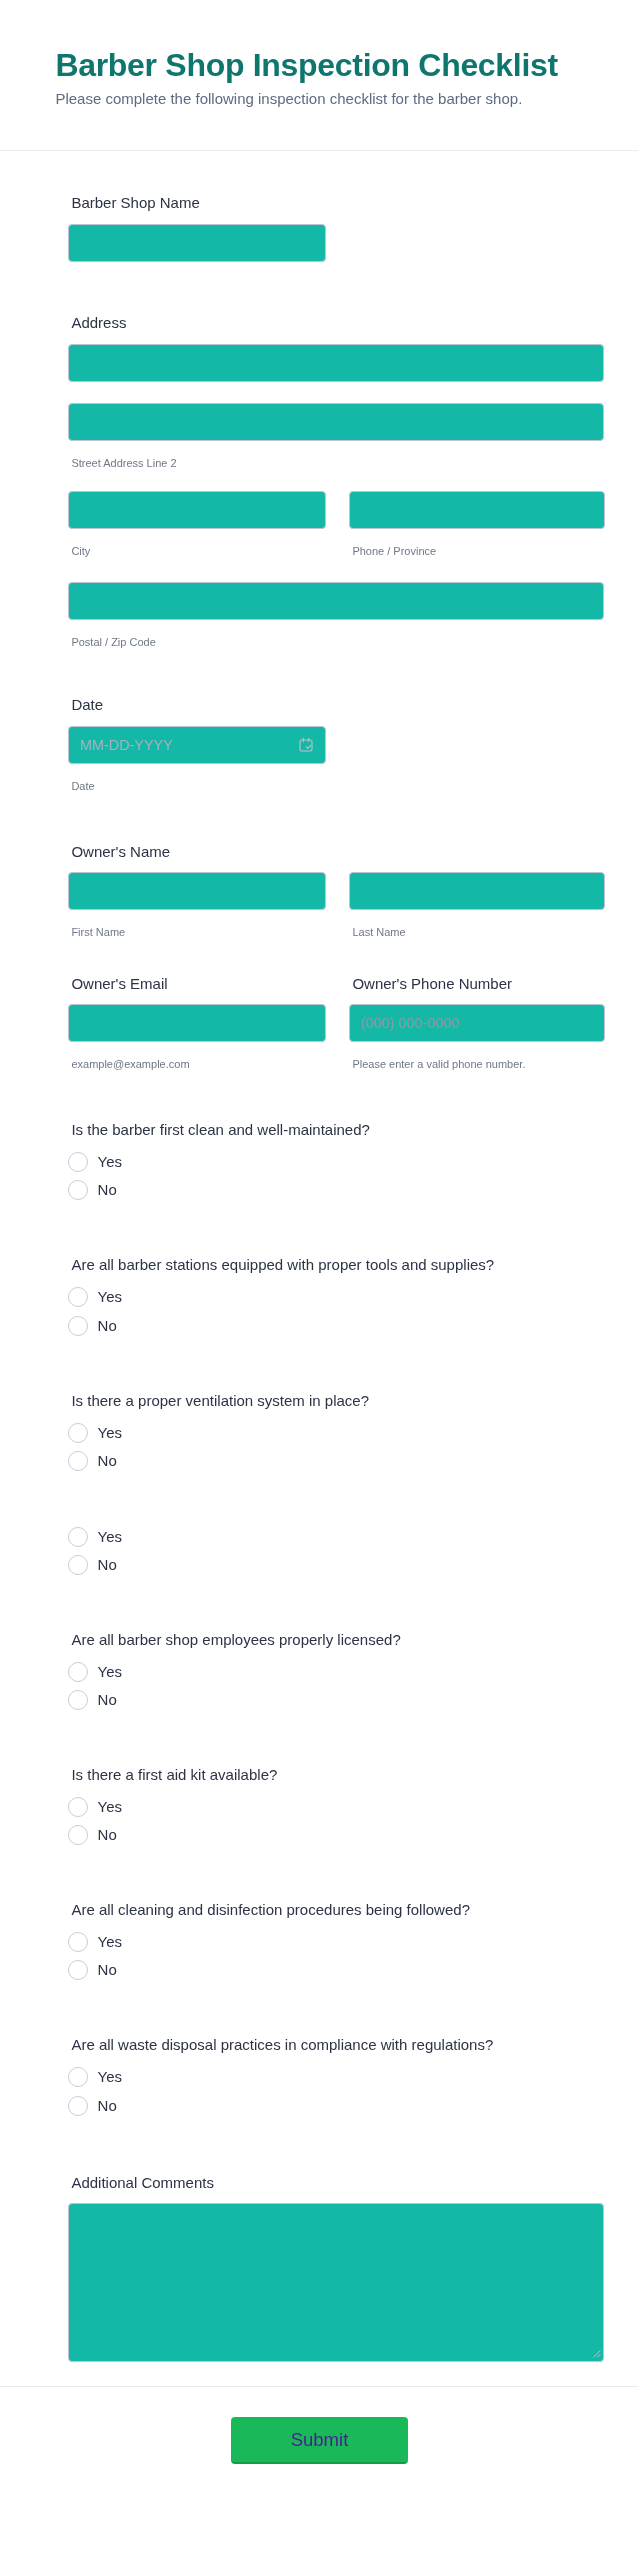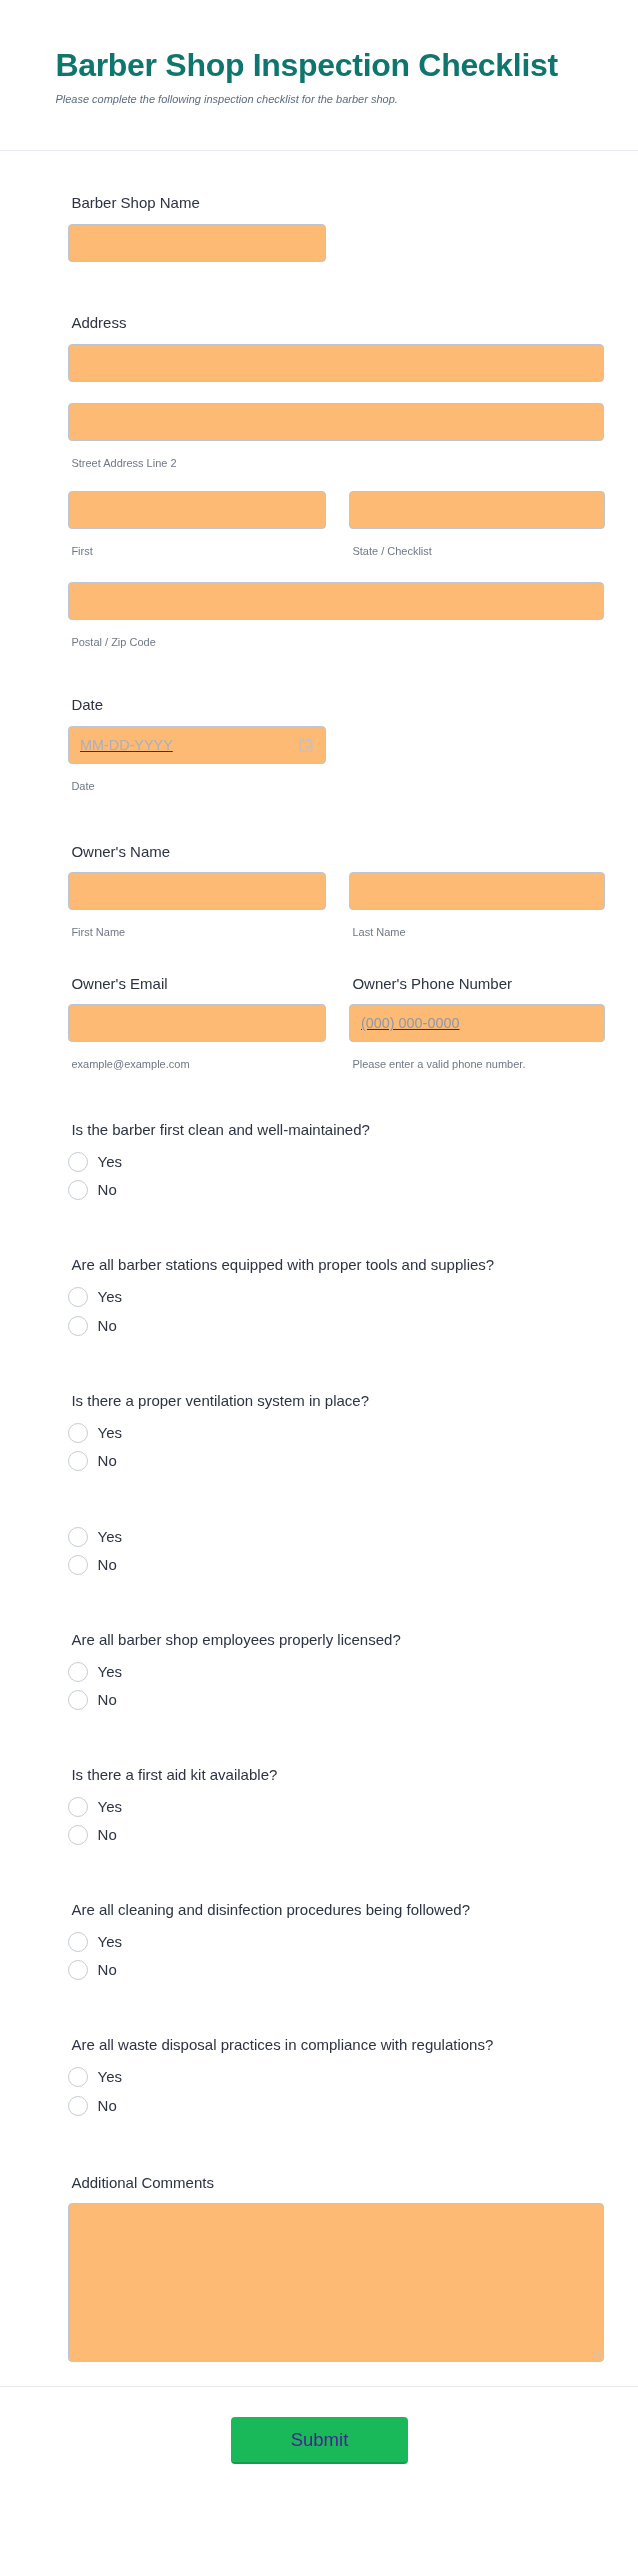--- a/index.html
+++ b/index.html
@@ -2,34 +2,34 @@
 <html style="font-size:11px"><head>
 <meta charset="utf-8">
 <style>
   html, body { margin: 0; padding: 0; background: #ffffff; }
   body { font-family: "Liberation Sans", "DejaVu Sans", sans-serif; color: #2c3345; }
   .page { width: 639px; min-height: 2576px; margin: 0 auto; background: #fff; box-sizing: border-box; }
 
   
   .form-header { padding: 48px 52px 0 52px; }
   .form-title { margin: 0 0 0 3.4px; font-size: 32px; line-height: 34px; font-weight: 700; color: #0f766e; letter-spacing: -0.3px; }
-  .form-subtitle { margin: 7.6px 0 0 3.4px; font-size: 11px; line-height: 18px; font-weight: 400; color: #5d6b82; font-style: italic; }
+  .form-subtitle { margin: 7.6px 0 0 3.4px; font-size: 15px; line-height: 18px; font-weight: 400; color: #5d6b82; }
 
   .divider { border: none; height: 0.7px; background: #e9eaef; margin: 42px 0 0 0; width: 100%; }
   .divider.bottom { margin-top: 24px; }
 
   
   .form-body { display: flow-root; padding: 0 68px; }
   .q-label, .field-label { display: block; margin: 0 0 0 3.4px; font-size: 15px; line-height: 18px; font-weight: 500; color: #2c3345; }
   .sublabel { display: block; margin: 16px 0 0 3.4px; font-size: 11px; line-height: 13.7px; font-weight: 400; color: #6f7887; }
 
   input.text, textarea.text {
-    box-sizing: border-box; height: 38px; padding: 0 11px; background: #fdba74;
+    box-sizing: border-box; height: 38px; padding: 0 11px; background: #14b8a6;
     border: 0.7px solid #bdc4d2; border-radius: 4.1px; font-family: inherit;
-    font-size: 14.4px; color: #2c3345; outline: none; display: block; text-decoration: underline;
+    font-size: 14.4px; color: #2c3345; outline: none; display: block;
   }
   input.text::placeholder, textarea.text::placeholder { color: #a8b0bf; opacity: 1; }
   input.phone::placeholder { color: #8f98a8; }
 
   .w-full { width: 536px; }
   .w-half { width: 258px; }
 
   .mt-label-gap { margin-top: 11.7px; }   
   .mt-16 { margin-top: 11px; }
   .mt-row { margin-top: 21px; }         
@@ -90,25 +90,25 @@
     <label class="field-label sec-shopname">Barber Shop Name</label>
     <input class="text w-half mt-label-gap" type="text" style="">
 
     <label class="field-label sec-address">Address</label>
     <input class="text w-full mt-label-gap" type="text" style="">
     <input class="text w-full mt-row" type="text" style="">
     <span class="sublabel">Street Address Line 2</span>
     <div class="row2 mt-row2">
       <div>
         <input class="text" type="text" style="">
-        <span class="sublabel">First</span>
-      </div>
-      <div>
-        <input class="text" type="text" style="">
-        <span class="sublabel">State / Checklist</span>
+        <span class="sublabel">City</span>
+      </div>
+      <div>
+        <input class="text" type="text" style="">
+        <span class="sublabel">Phone / Province</span>
       </div>
     </div>
     <input class="text w-full mt-row3" type="text" style="">
     <span class="sublabel">Postal / Zip Code</span>
 
     <label class="field-label sec-date">Date</label>
     <div class="date-wrap mt-label-gap">
       <input class="text" type="text" placeholder="MM-DD-YYYY" style="">
       <svg class="date-icon" viewBox="0 0 24 24" fill="none" stroke="#b9c1ce" stroke-width="1.7" stroke-linecap="round" stroke-linejoin="round">
         <rect x="3" y="4.5" width="18" height="16.5" rx="2.5"></rect>

